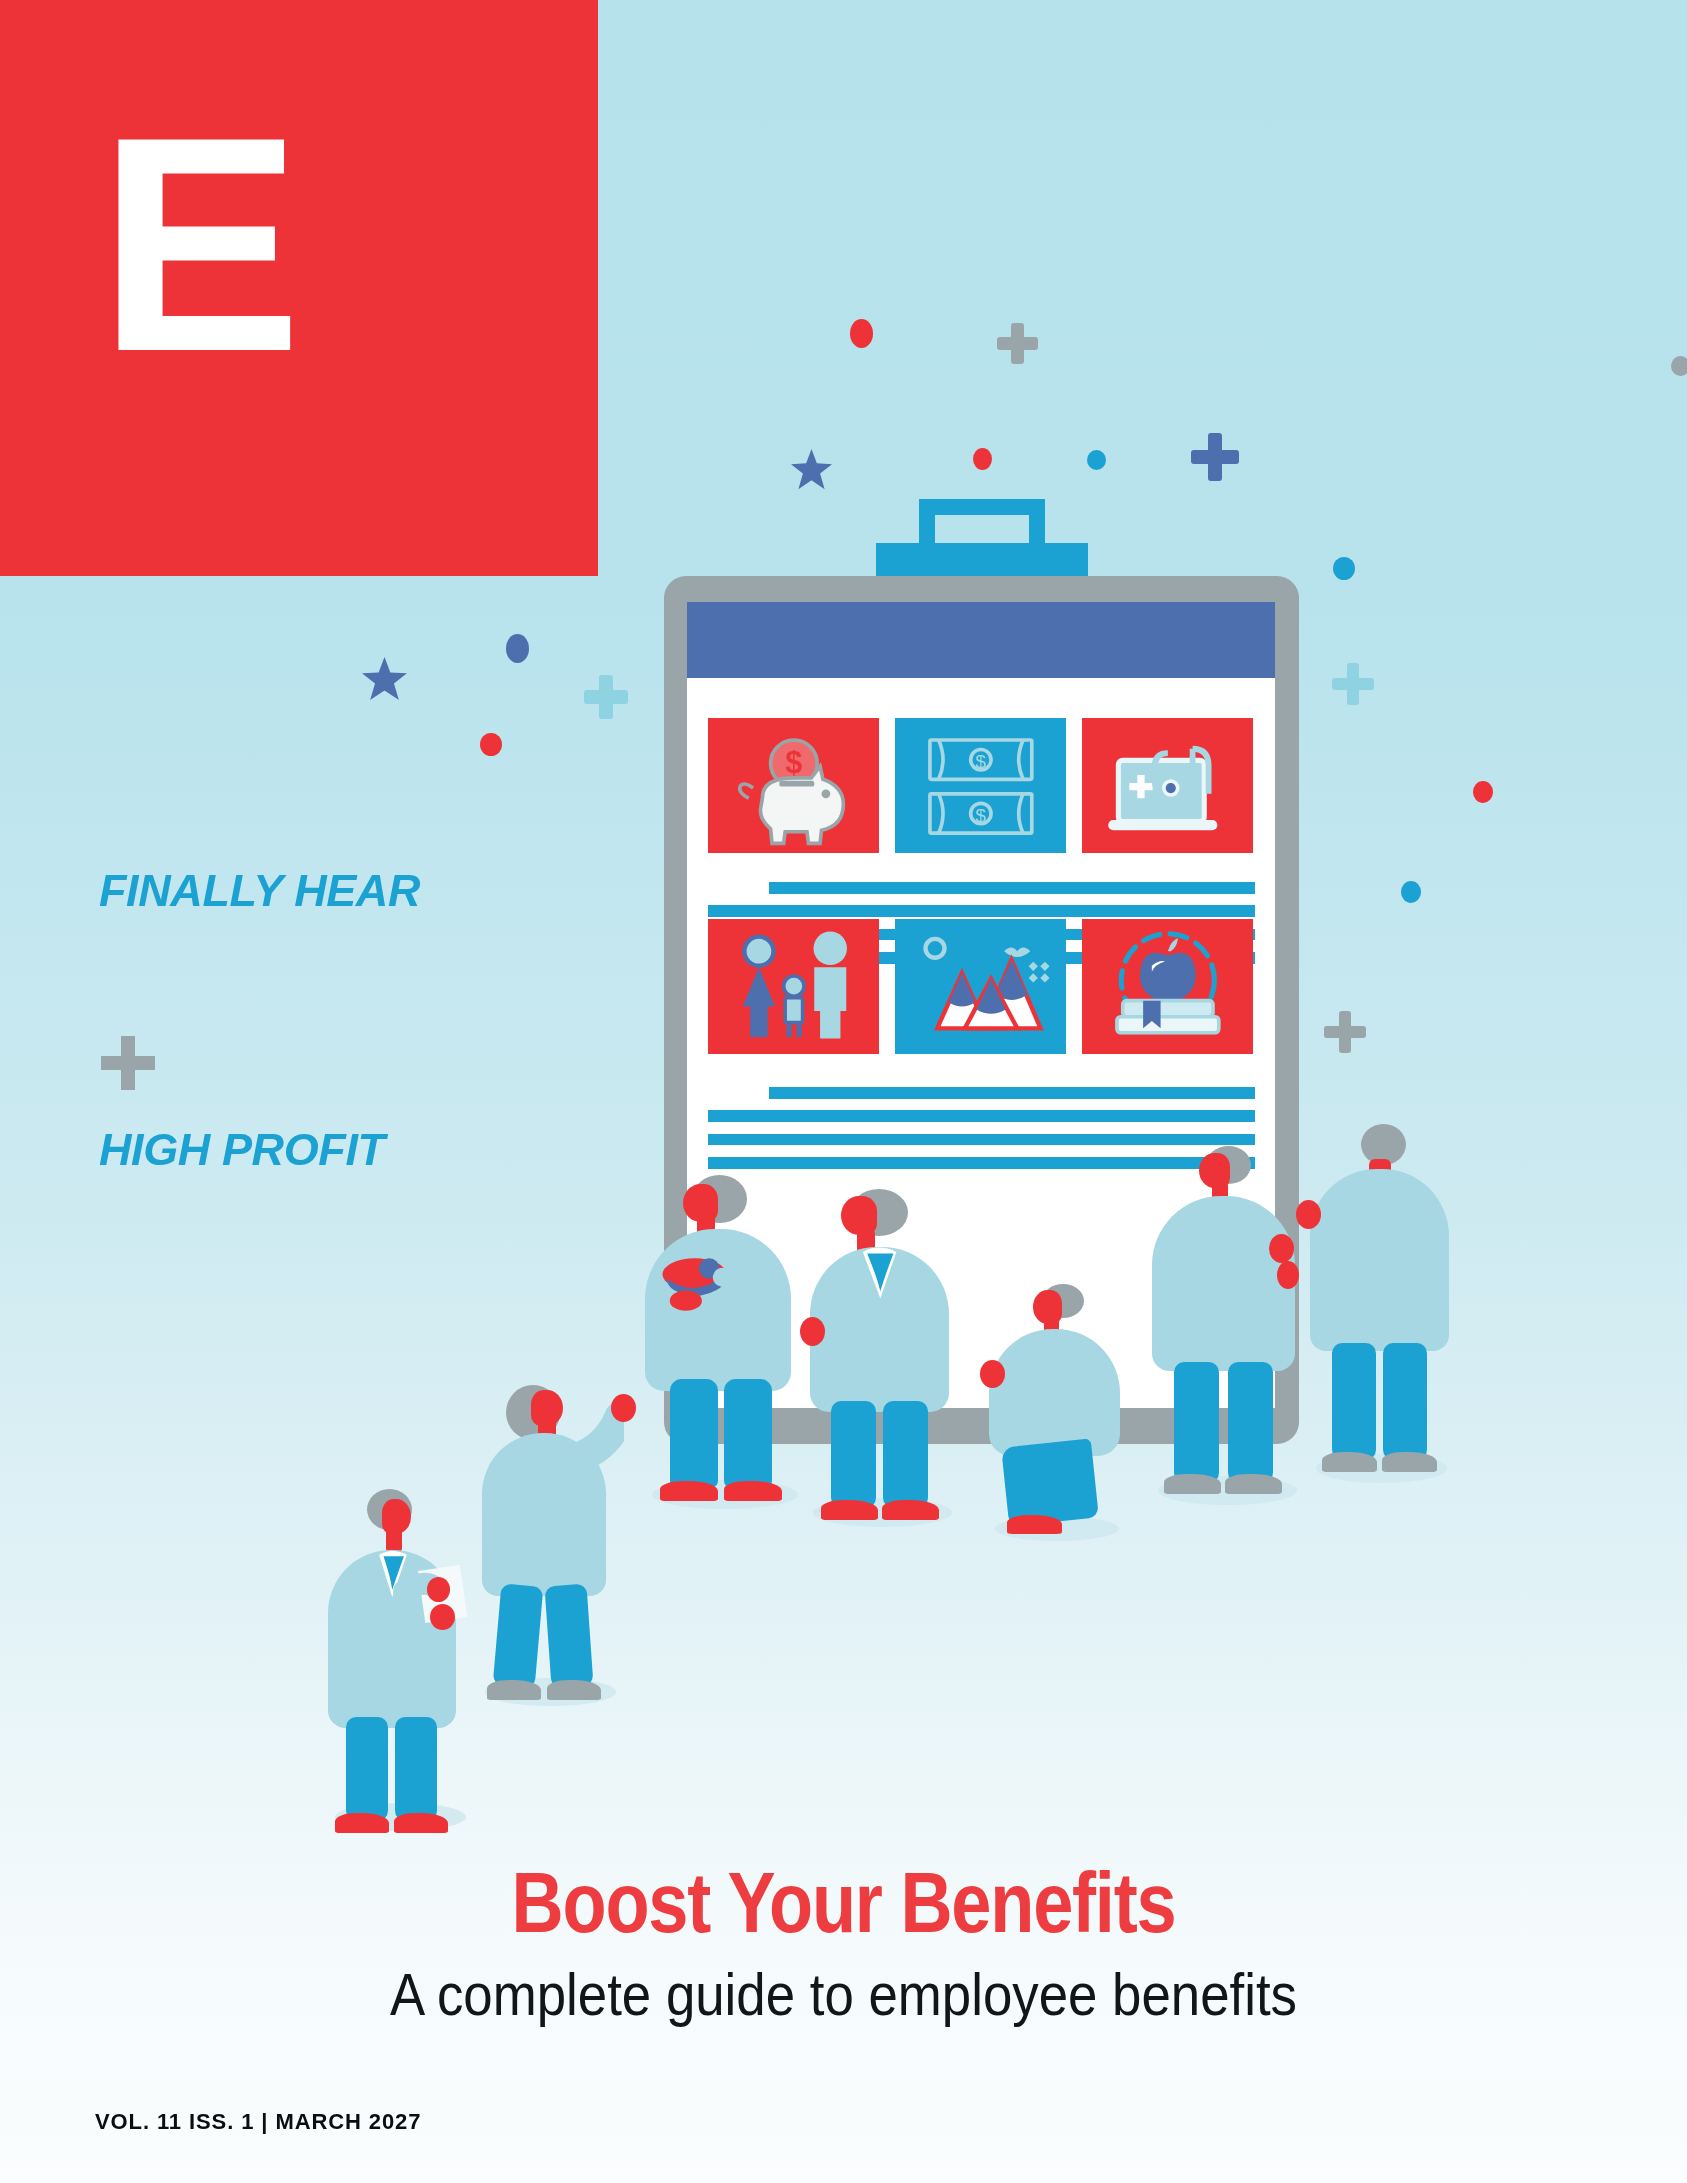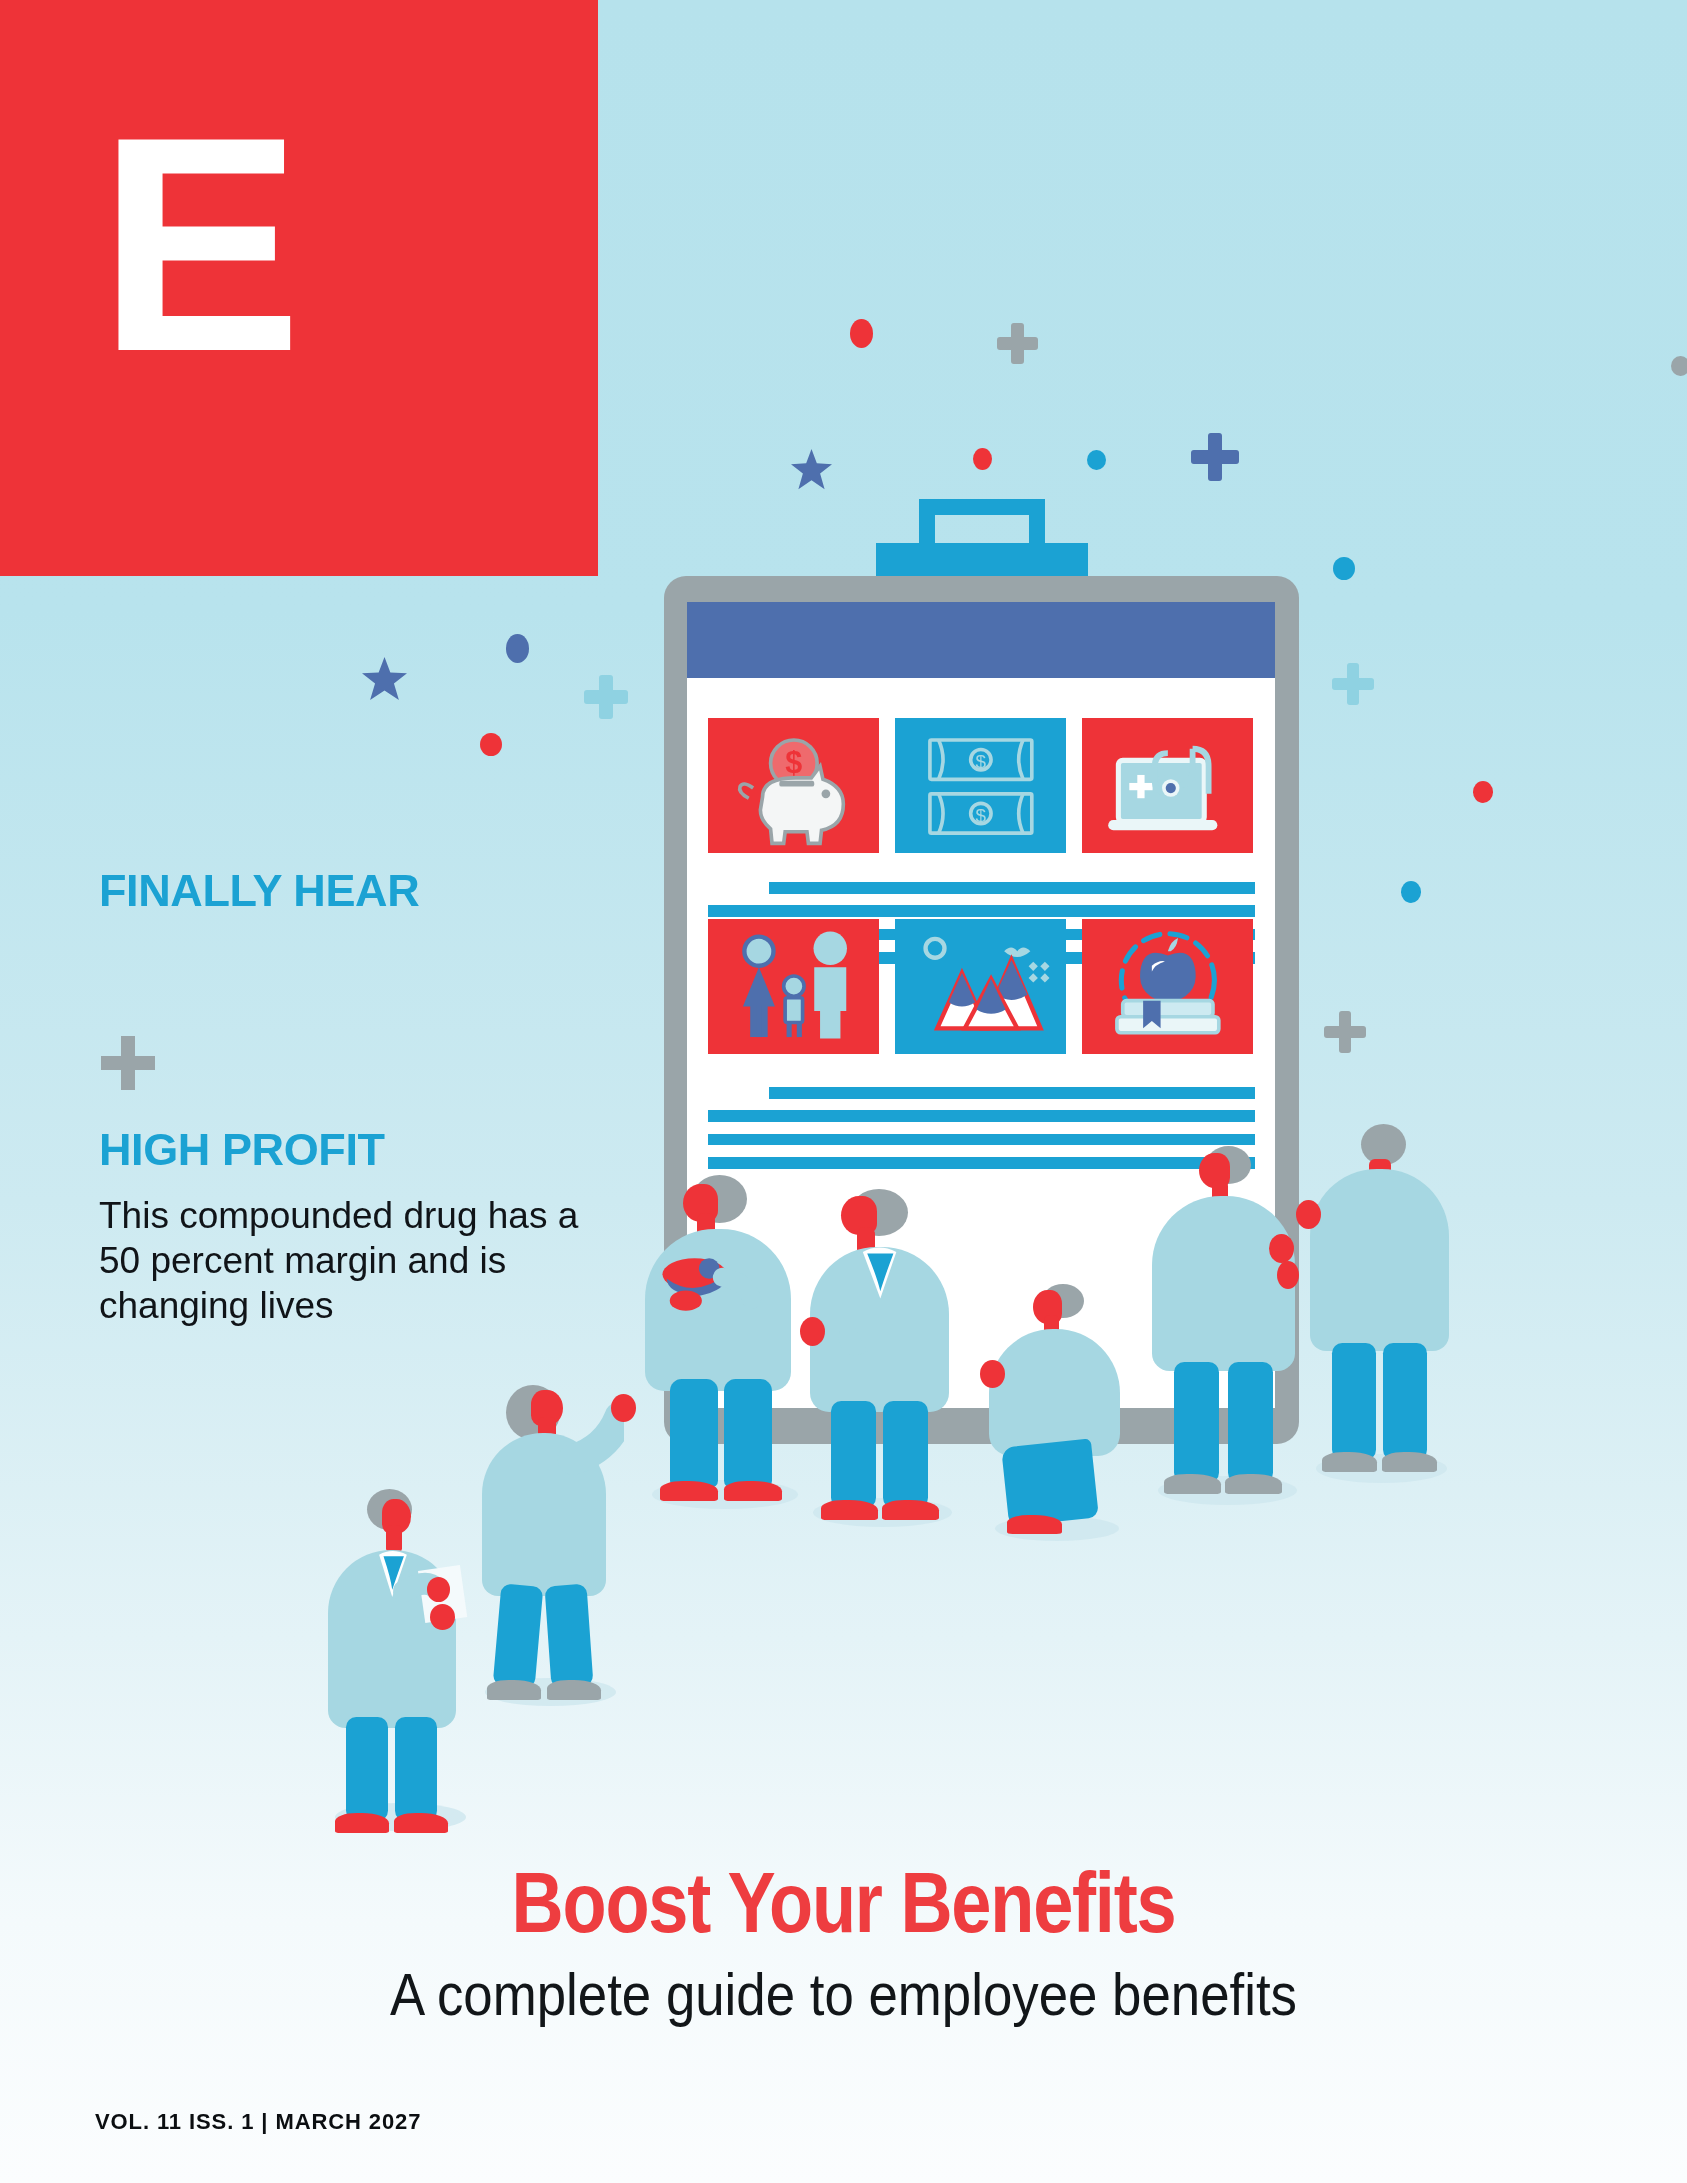--- a/index.html
+++ b/index.html
@@ -25,21 +25,21 @@
     letter-spacing:-2.9px;
   }
   #logo .wordmark{
     position:absolute;left:98px;top:409px;
     font-family:"Liberation Sans", sans-serif;
     font-weight:700;font-size:82px;line-height:82px;color:#ffffff;
     letter-spacing:0.7px;
   }
 
   
-  .coverline{position:absolute;left:99px;width:511px;}
+  .coverline{position:absolute;left:99px;width:511px;font-style:italic;}
   .cl-kicker{
     font-family:"Liberation Sans", sans-serif;
     font-weight:700;font-size:45px;line-height:51px;color:#1ba2d3;
     letter-spacing:-0.4px;margin:0 0 7.3px 0;
   }
   .cl-dek{
     font-family:"Liberation Sans", sans-serif;
     font-weight:400;font-size:37px;line-height:45px;color:#101418;
     margin:0;
   }
@@ -396,21 +396,20 @@
     <p class="cl-kicker">FINALLY HEAR</p>
   </div>
 
   <div id="cl-divider">
     <span class="h"></span>
       <span class="v"></span>
   </div>
 
   <div class="coverline" id="cl2">
     <p class="cl-kicker" style="margin-bottom:17.5px;">HIGH PROFIT</p>
-    <p class="cl-dek">This compounded drug has a 50 percent margin and is changing lives</p>
   </div>
 
   <div id="maintitle">Boost Your Benefits</div>
   <div id="subtitle">A complete guide to employee benefits</div>
 
   <div id="issueline">VOL. 11  ISS. 1  |  MARCH  2027</div>
 
 </div>
 
 

